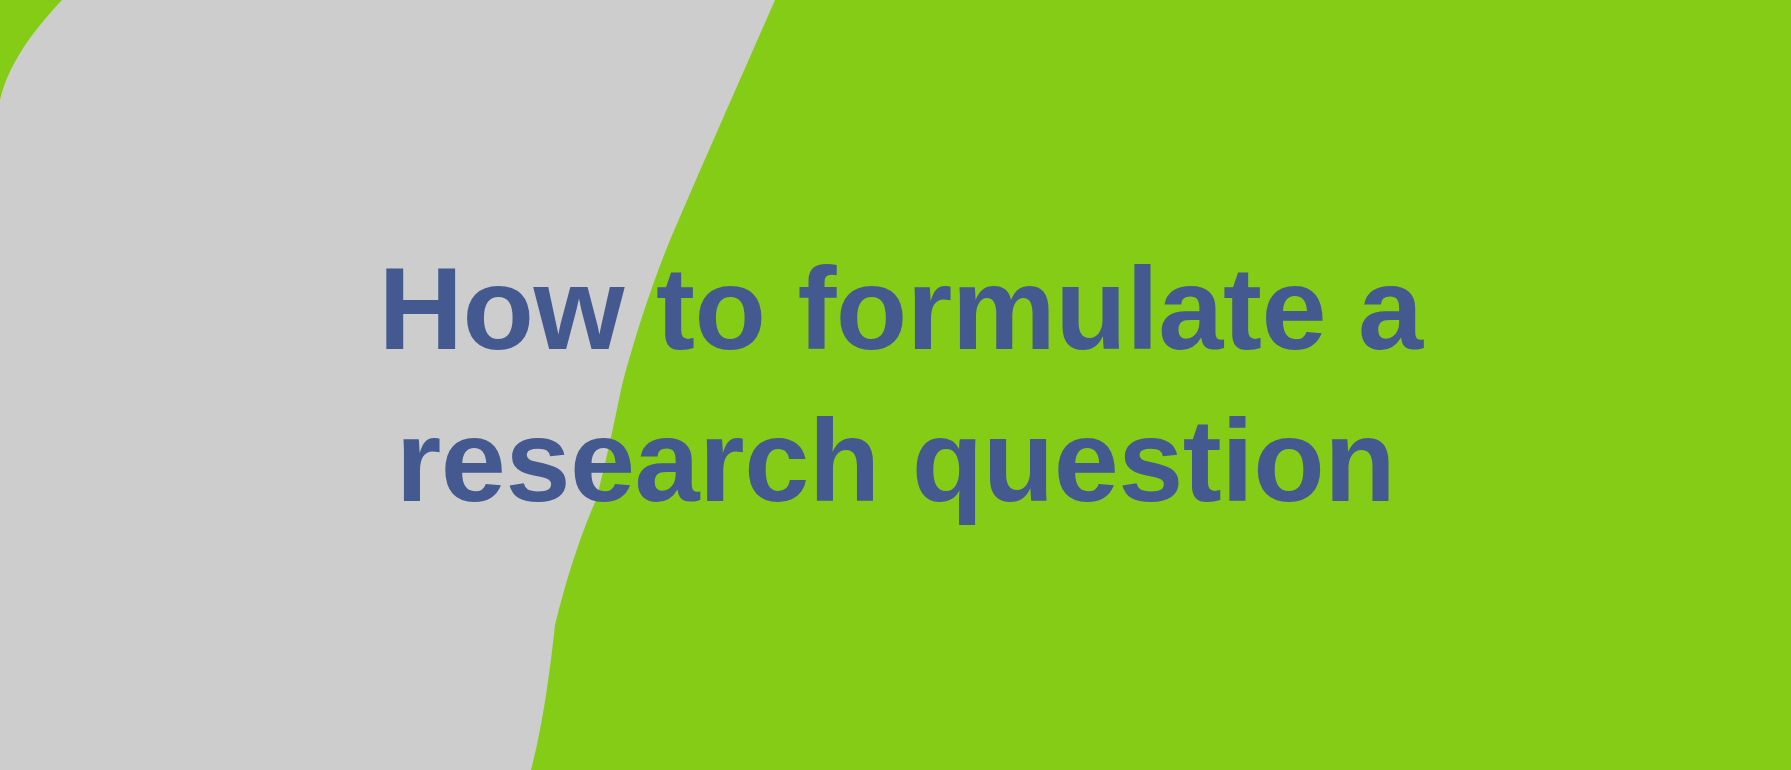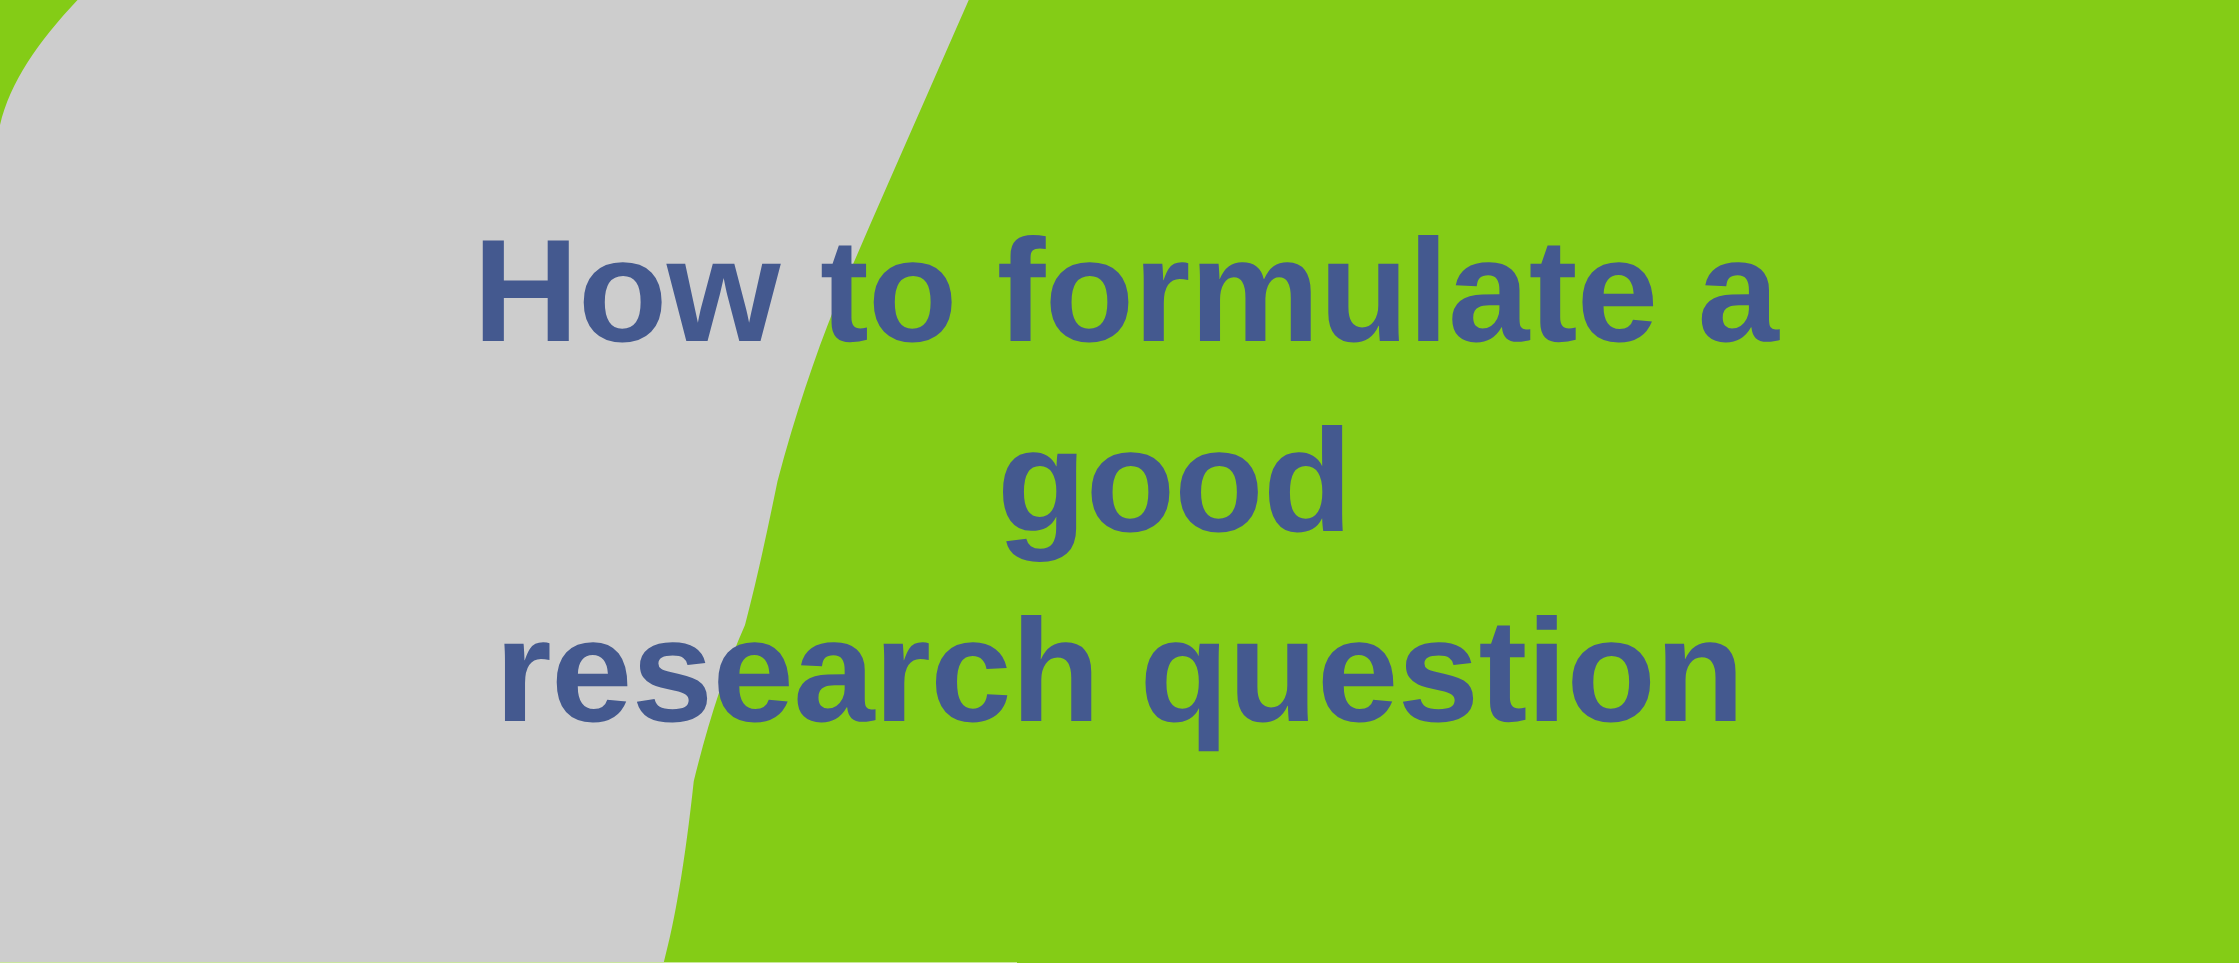--- a/index.html
+++ b/index.html
@@ -63,17 +63,16 @@
              C 540,736 548,690 555,625
              C 566,580 580,536 596,500
              C 605,466 614,424 622,385
              C 636,332 652,285 668,245
              C 700,170 740,80 775,0
              Z"></path>
   </svg>
 
   <div id="title-block">
     <div class="title-line" id="title-line-1">How to formulate a</div>
-    <div class="title-line" id="title-line-2">good</div>
     <div class="title-line" id="title-line-3">research question</div>
   </div>
 
 </div>
 
 </body></html>

